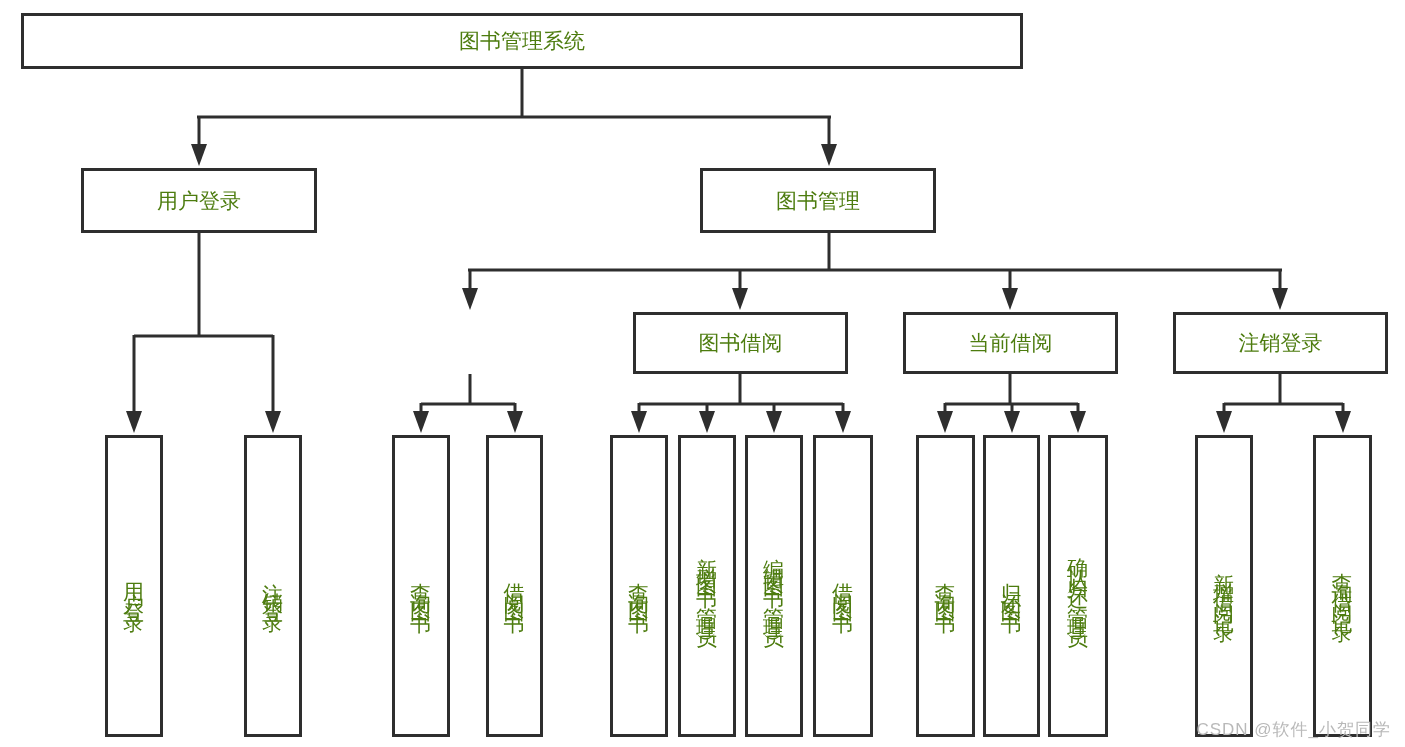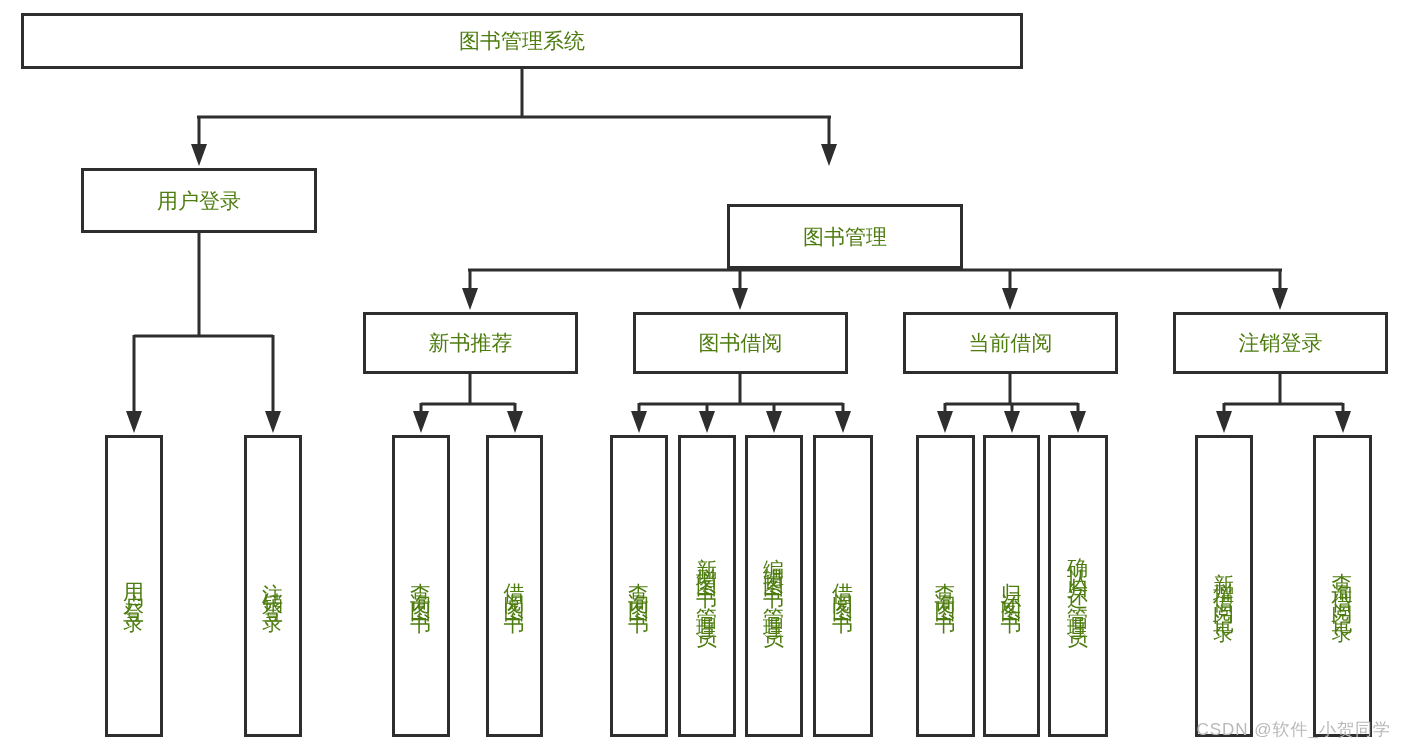--- a/index.html
+++ b/index.html
@@ -14,21 +14,21 @@
     display:flex;align-items:center;justify-content:center;
     color:#4d7c0f;font-size:21px;white-space:nowrap;
   }
   .leaf span{
     writing-mode:vertical-rl;text-orientation:mixed;
     line-height:1;letter-spacing:10px;display:block;
   }
   
   .root {left:21px;  top:13px;  width:1002px;height:56px;}
   .l2a  {left:81px;  top:168px; width:236px; height:65px;}
-  .l2b  {left:727px; top:168px; width:236px; height:65px;margin-top:36px;}
+  .l2b  {left:700px; top:168px; width:236px; height:65px;}
   .l3   {top:312px;  width:215px;height:62px;}
   .l3a{left:363px;} .l3b{left:633px;} .l3c{left:903px;} .l3d{left:1173px;}
   .leaf {top:435px;  height:302px;width:58px;}
   .lf0{left:105px;} .lf1{left:244px;} .lf2{left:392px;} .lf3{left:486px;width:57px;}
   .lf4{left:610px;} .lf5{left:678px;} .lf6{left:745px;} .lf7{left:813px;width:60px;}
   .lf8{left:916px;width:59px;} .lf9{left:983px;width:57px;} .lf10{left:1048px;width:60px;}
   .lf11{left:1195px;} .lf12{left:1313px;width:59px;}
   .watermark{
     position:absolute;right:14px;bottom:6px;z-index:6;
     color:#b9b9b9;font-size:17px;letter-spacing:1px;
@@ -86,23 +86,20 @@
     <span>图书管理系统</span>
   </div>
 
   <div class="box l2a">
     <span>用户登录</span>
   </div>
   <div class="box l2b">
     <span>图书管理</span>
   </div>
 
-  <div class="box l3 l3a">
-    <span>新书推荐</span>
-  </div>
   <div class="box l3 l3b">
     <span>图书借阅</span>
   </div>
   <div class="box l3 l3c">
     <span>当前借阅</span>
   </div>
   <div class="box l3 l3d">
     <span>注销登录</span>
   </div>
 

